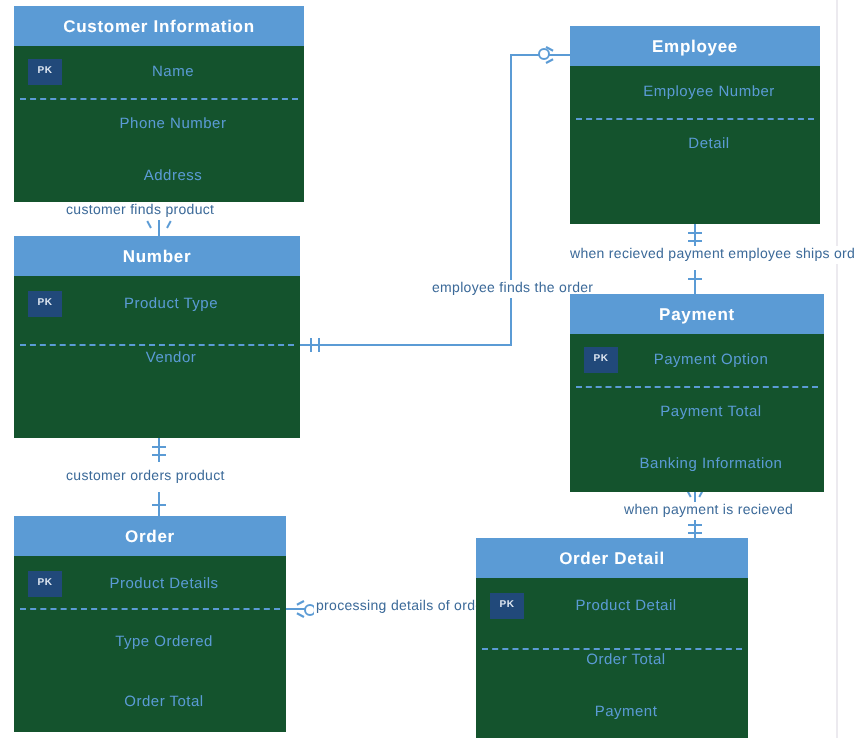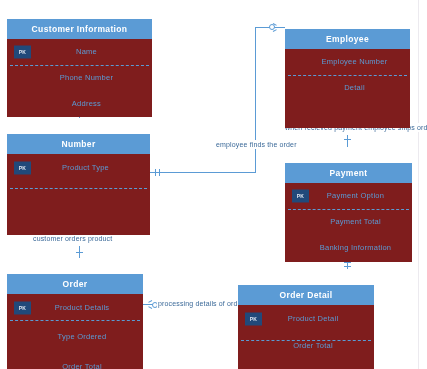--- a/index.html
+++ b/index.html
@@ -8,35 +8,35 @@
     background:#ffffff;
     font-family:"Liberation Sans",sans-serif;
     overflow:hidden;
     position:relative;
   }
   #canvas{position:absolute;left:0;top:0;width:427px;height:369px;}
 
   .page-edge{position:absolute;top:0;width:1px;height:369px;background:#eceaef;}
 
   
-  .entity{position:absolute;box-sizing:border-box;margin-top:16px;}
+  .entity{position:absolute;box-sizing:border-box;}
   .entity .hdr{
     background:#5B9BD5;
     color:#ffffff;
     font-size:8.5px;
     font-weight:bold;
     letter-spacing:.35px;
     text-align:center;
     line-height:20px;
     height:20px;
     overflow:hidden;
     white-space:nowrap;
   }
   .entity .body{
-    background:#7f1d1d;
+    background:#14532d;
     position:relative;
     box-sizing:border-box;
   }
   .row{
     position:relative;
     height:26px;
     line-height:26px;
     box-sizing:border-box;
     white-space:nowrap;
     overflow:hidden;
@@ -175,20 +175,23 @@
   </div>
 
   <div class="entity" style="left:7px;top:118px;width:143px;">
     <div class="hdr">Number</div>
     <div class="body" style="height:81px;">
       <div class="row" style="height:28px;line-height:28px;">
         <span class="pk">PK</span>
         <span class="attr">Product Type</span>
       </div>
       <div class="divider" style="top:34px;"></div>
+      <div class="row">
+        <span class="attr">Vendor</span>
+      </div>
     </div>
   </div>
 
   <div class="entity" style="left:7px;top:258px;width:136px;">
     <div class="hdr">Order</div>
     <div class="body" style="height:88px;">
       <div class="row" style="height:28px;line-height:28px;">
         <span class="pk">PK</span>
         <span class="attr">Product Details</span>
       </div>

